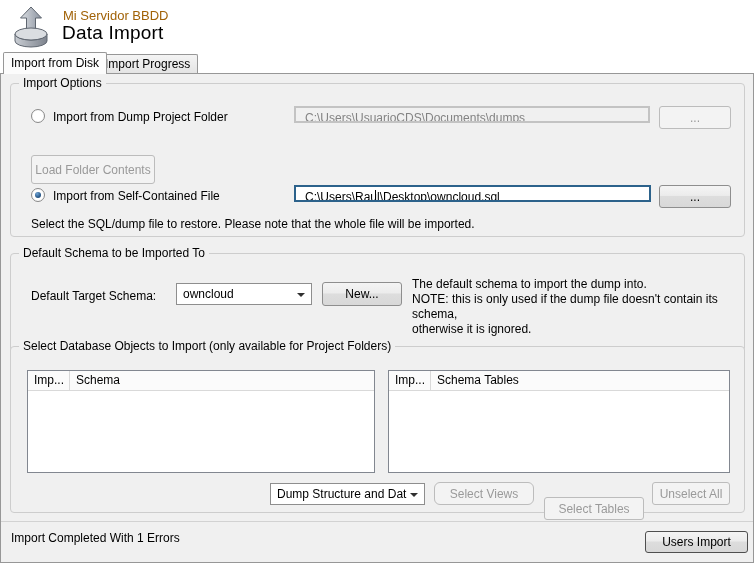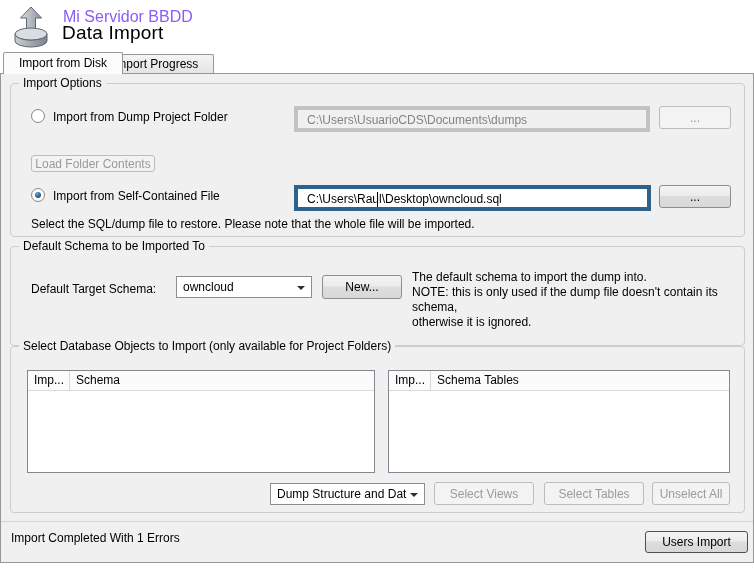--- a/index.html
+++ b/index.html
@@ -10,28 +10,28 @@
     color: #000;
     width: 754px; height: 568px;
     position: relative;
     overflow: hidden;
   }
   .window { position: absolute; left: 0; top: 0; width: 754px; height: 568px; background: #fff; }
 
   
   .header { position: absolute; left: 0; top: 0; width: 754px; height: 52px; background: #fff; }
   .header-icon { position: absolute; left: 11px; top: 5px; width: 40px; height: 44px; }
-  .conn-name { position: absolute; left: 63px; top: 8px; font-size: 16px; color: #8b5cf6; }
+  .conn-name { position: absolute; left: 63px; top: 8px; font-size: 13px; color: #a16207; }
   .page-title { position: absolute; left: 62px; top: 22px; font-size: 19px; color: #000; letter-spacing: 0.2px; }
 
   
   .tabbar { position: absolute; left: 0; top: 52px; width: 754px; height: 21px; }
   .tab {
     position: absolute; top: 2px; height: 19px;
-    padding: 0 15px; line-height: 18px;
+    padding: 0 7px; line-height: 18px;
     background: linear-gradient(#f4f4f4, #e4e4e4);
     border: 1px solid #979797; border-bottom: none;
     border-radius: 2px 2px 0 0;
     color: #000; cursor: default;
   }
   .tab.active {
     top: 0; height: 22px; line-height: 20px;
     background: #fcfcfc;
     z-index: 3;
   }
@@ -62,22 +62,22 @@
     border: 1px solid #8a8a8a; background: radial-gradient(#ffffff 55%, #ececec); }
   .radio.checked::after {
     content: ""; position: absolute; left: 3px; top: 3px; width: 6px; height: 6px;
     border-radius: 50%;
     background: radial-gradient(circle at 35% 30%, #6fa3d4, #2a5b8c 60%, #173c63);
   }
   .radio-label { position: absolute; white-space: nowrap; }
 
   
   .textfield {
-    position: absolute; height: 26px;
-    background: #fff; border: 4px solid #f97316;
+    position: absolute; height: 17px;
+    background: #fff; border: 2px solid #f97316;
     line-height: 21px; padding: 0 9px;
     white-space: nowrap; overflow: hidden;
   }
   .textfield.disabled { background: #f0f0f0; border-color: #c3c3c3; color: #838383; }
   .textfield.focused { border-color: #2c628b; }
   .caret { position: absolute; top: 3px; width: 1px; height: 16px; background: #000; }
 
   
   .btn {
     position: absolute; height: 23px;
@@ -163,34 +163,34 @@
       <div class="groupbox-title">Import Options</div>
 
       <div class="radio" style="left:20px; top:25px;"></div>
       <div class="radio-label" style="left:42px; top:26px;">Import from Dump Project Folder</div>
       <div class="textfield disabled" style="left:283px; top:22px; width:356px;">
         <span>C:\Users\UsuarioCDS\Documents\dumps</span>
       </div>
       <div class="btn disabled" style="left:648px; top:22px; width:72px;">...</div>
 
 
-      <div class="btn disabled" style="left:20px; top:71px; width:124px; height:17px;">Load Folder Contents</div>
+      <div class="btn disabled" style="left:20px; top:71px; width:124px; height:29px;">Load Folder Contents</div>
 
       <div class="radio checked" style="left:20px; top:104px;"></div>
       <div class="radio-label" style="left:42px; top:105px;">Import from Self-Contained File</div>
       <div class="textfield focused" style="left:283px; top:101px; width:357px;">
         <span>C:\Users\Raul\Desktop\owncloud.sql</span>
         <span class="caret" style="left:79px;"></span>
       </div>
       <div class="btn" style="left:648px; top:101px; width:72px;">...</div>
 
       <div class="help-text" style="left:20px; top:133px;">Select the SQL/dump file to restore. Please note that the whole file will be imported.</div>
     </div>
 
-    <div class="groupbox" style="left:9px; top:172px; width:735px; height:100px;padding-left:36px;">
+    <div class="groupbox" style="left:9px; top:179px; width:735px; height:100px;padding-left:36px;">
       <div class="groupbox-title">Default Schema to be Imported To</div>
 
       <div class="help-text" style="left:20px; top:35px;">Default Target Schema:</div>
       <div class="combo" style="left:165px; top:29px; width:136px;">
         <span>owncloud</span>
         <span class="arrow"></span>
       </div>
       <div class="btn" style="left:311px; top:28px; width:80px; height:24px;">New...</div>
       <div class="note-text" style="left:401px; top:23px; width:340px;">The default schema to import the dump into.
 NOTE: this is only used if the dump file doesn't contain its schema,
@@ -211,22 +211,22 @@
         <div class="lv-header">
           <div class="lv-col first">Imp...</div>
           <div class="lv-col">Schema Tables</div>
         </div>
       </div>
 
       <div class="combo" style="left:259px; top:136px; width:155px;">
         <span>Dump Structure and Dat</span>
         <span class="arrow"></span>
       </div>
-      <div class="btn disabled" style="left:423px; top:135px; width:100px;">Select Views</div>
-      <div class="btn disabled" style="left:533px; top:135px; width:100px;">Select Tables</div>
+      <div class="btn disabled" style="left:423px; top:135px; width:100px;border-radius:6px;">Select Views</div>
+      <div class="btn disabled" style="left:533px; top:150px; width:100px;">Select Tables</div>
       <div class="btn disabled" style="left:641px; top:135px; width:78px;">Unselect All</div>
     </div>
 
     <div class="separator" style="top:447px;"></div>
     <div class="status-text" style="left:10px; top:457px;">Import Completed With 1 Errors</div>
     <div class="btn default" style="left:644px; top:457px; width:103px; height:22px;">Users Import</div>
 
   </div>
 </div>
 

